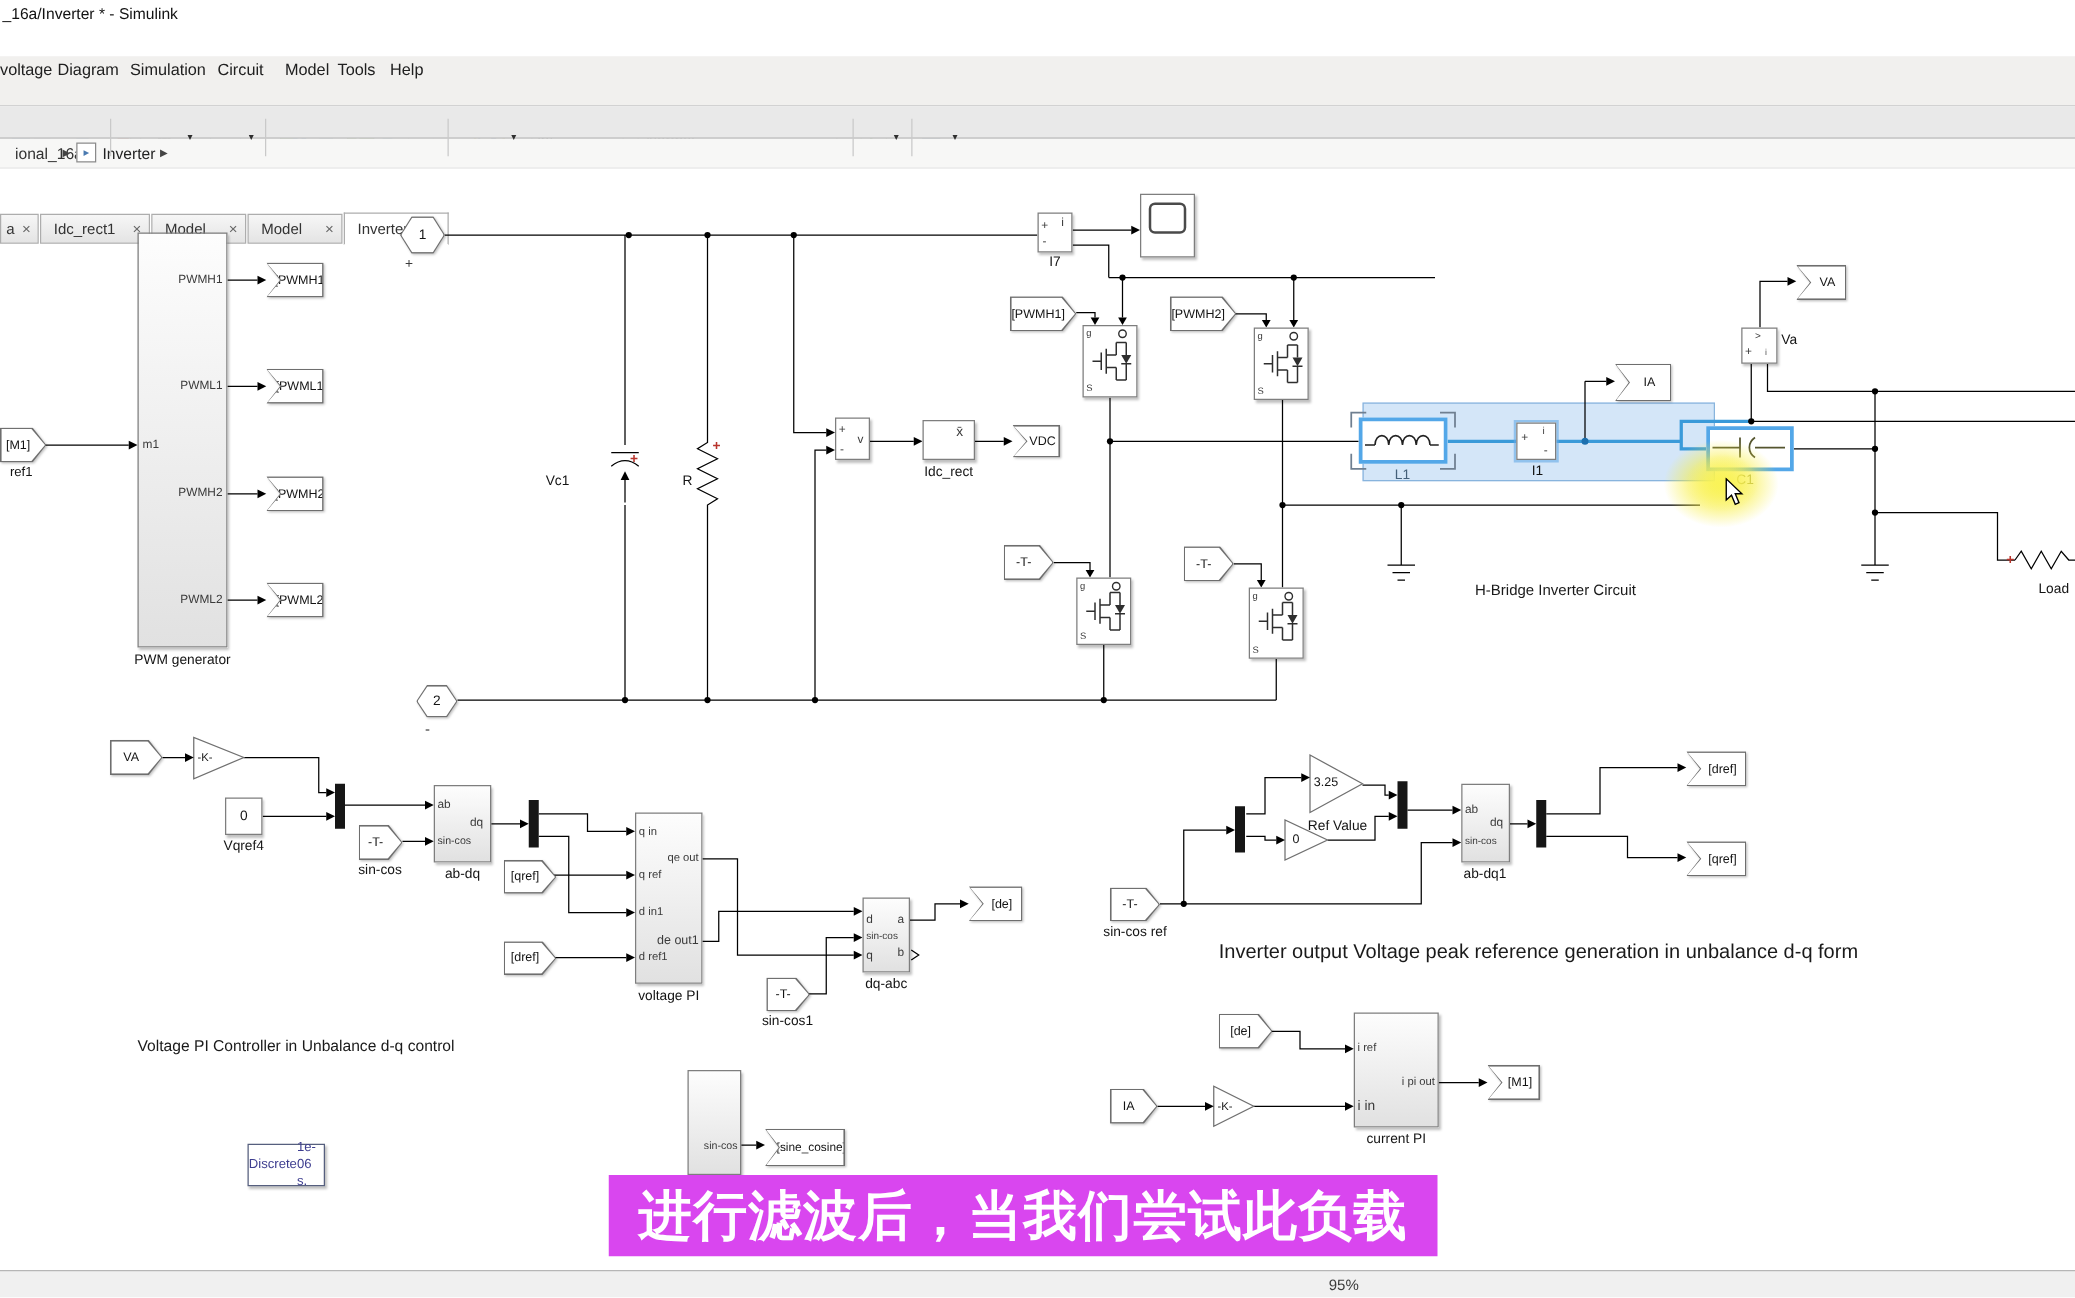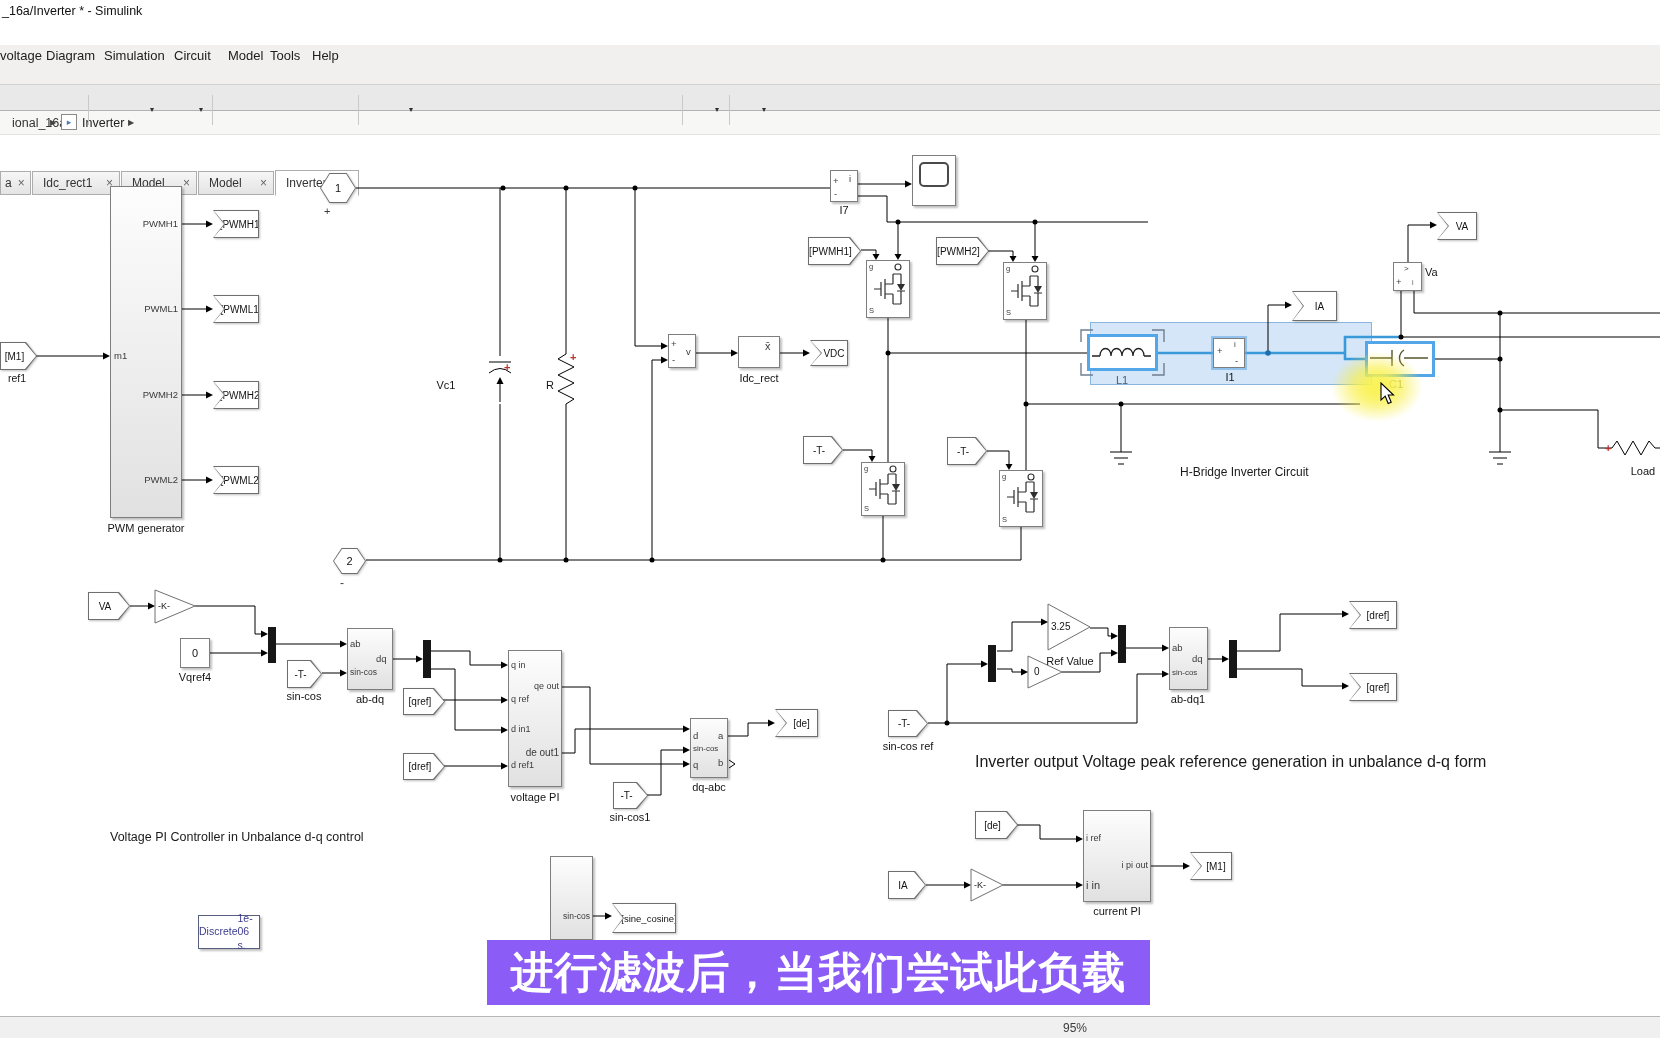--- a/index.html
+++ b/index.html
@@ -535,19 +535,19 @@
   <polyline points="729,760 735,764 729,768" stroke="#000" fill="none" stroke-width="1"></polyline>
 </svg>
 
 <div class="a" style="left:1331px;top:352px;width:92px;height:70px;border-radius:50%;background:radial-gradient(closest-side,rgba(248,238,60,.92),rgba(248,238,60,.5) 60%,rgba(248,238,60,0));z-index:6"></div>
 <div class="a" style="left:1349px;top:363px;width:58px;height:46px;border-radius:50%;background:radial-gradient(closest-side,rgba(250,244,90,.9),rgba(250,244,90,0));z-index:6"></div>
 
 <svg class="a" width="17" height="24" style="left:1380px;top:382px;z-index:8">
   <polygon points="1,1 1,18 5.2,14.2 8.2,21.5 11.2,20.2 8.2,13 13.5,13" fill="#fff" stroke="#000" stroke-width="1.1"></polygon>
 </svg>
 
-<div class="a" style="left:487px;top:940px;width:663px;height:65px;background:#8b5cf6;z-index:9;display:flex;align-items:center;justify-content:center">
+<div class="a" style="left:487px;top:940px;width:663px;height:65px;background:#d946ef;z-index:9;display:flex;align-items:center;justify-content:center">
   <span style="color:#fff;font-size:43px;font-weight:600;letter-spacing:1px;white-space:nowrap">进行滤波后，当我们尝试此负载</span>
 </div>
 
 <div class="a" style="left:0;top:1016px;width:1660px;height:22px;background:#f0f0f0;border-top:1px solid #b6b6b6;box-sizing:border-box;z-index:10">
   <span class="a" style="left:1040px;top:4px;width:70px;text-align:center;font-size:12px;color:#3c3c3c">95%</span>
 </div>
 
 </body></html>

